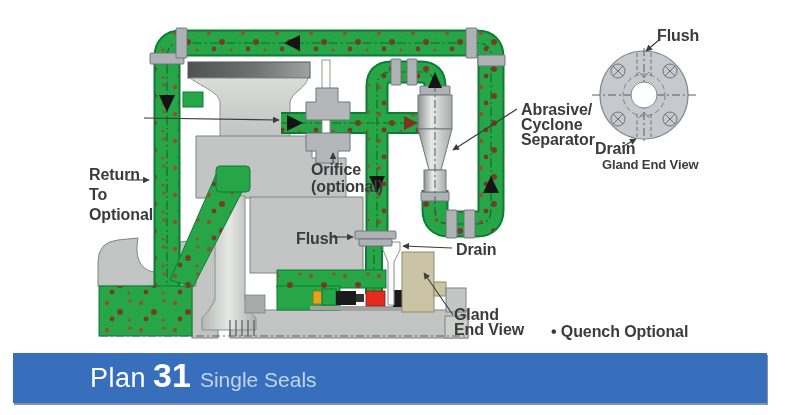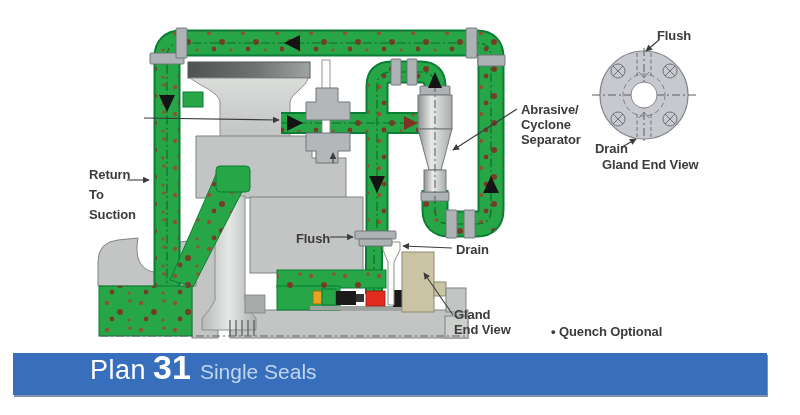--- a/index.html
+++ b/index.html
@@ -20,26 +20,26 @@
   .metal{fill:var(--metal-mid);stroke:var(--metal-edge);stroke-width:1px;}
   .metalL{fill:var(--metal-light);stroke:var(--metal-edge);stroke-width:1px;}
   .coup{fill:var(--coupling-gray);stroke:var(--coupling-edge);stroke-width:.9px;}
   .greenfill{fill:var(--pipe-green);stroke:var(--pipe-green-dark);stroke-width:1px;}
   .af{fill:var(--arrow-black);}
   .afr{fill:var(--arrow-red);}
   .lead{stroke:var(--label-text);stroke-width:1.1px;fill:none;}
   .gevline{stroke:#7C8084;stroke-width:1px;fill:none;}
   .gevdash{stroke:#6F7378;stroke-width:1px;fill:none;stroke-dasharray:4 2.5;}
   
-  .lbl{position:absolute;color:var(--label-text);font-size:13px;font-weight:700;
+  .lbl{position:absolute;color:var(--label-text);font-size:16px;font-weight:700;
        line-height:17px;white-space:pre-line;letter-spacing:-.1px;}
   .lh20{line-height:20px}.lh15{line-height:15px}.lh17{line-height:17px}
   .fs13{font-size:13px}
   
-  #banner{position:absolute;left:13px;top:353px;width:754px;height:42px;
+  #banner{position:absolute;left:13px;top:353px;width:754px;height:50px;
           background:var(--banner-blue);box-shadow:1px 2px 0 rgba(28,58,104,.55);}
   #banner .txt{position:absolute;left:77px;bottom:8px;white-space:nowrap;color:var(--banner-text);}
   #banner .w1{font-size:27px;font-weight:400;letter-spacing:.5px;}
   #banner .w2{font-size:34px;font-weight:700;margin:0 5px 0 7px;}
   #banner .w3{font-size:21px;font-weight:400;color:var(--banner-subtext);margin-left:4px;}
 </style>
 </head>
 <body>
 
 <div id="stage">
@@ -231,21 +231,23 @@
     <line x1="453" y1="315" x2="424" y2="273" class="lead" marker-end="url(#ah)"></line>
     <line x1="659" y1="40" x2="646" y2="51" class="lead" marker-end="url(#ah)"></line>
     <line x1="622" y1="147" x2="636" y2="139" class="lead" marker-end="url(#ah)"></line>
   </g>
 
   <line x1="100" y1="336" x2="466" y2="336" class="clg"></line>
 </svg>
 
 <div class="lbl lh20" style="left:89px;top:165px">Return
 To
-Suction</div>
+Optional</div>
+<div class="lbl lh17" style="left:311px;top:161px">Orifice
+(optional)</div>
 <div class="lbl lh15" style="left:521px;top:102px">Abrasive/
 Cyclone
 Separator</div>
 <div class="lbl" style="left:296px;top:230px">Flush</div>
 <div class="lbl" style="left:456px;top:241px">Drain</div>
 <div class="lbl" style="left:551px;top:323px">• Quench Optional</div>
 <div class="lbl lh15" style="left:454px;top:307px">Gland
 End View</div>
 <div class="lbl" style="left:657px;top:27px">Flush</div>
 <div class="lbl" style="left:595px;top:140px">Drain</div>

